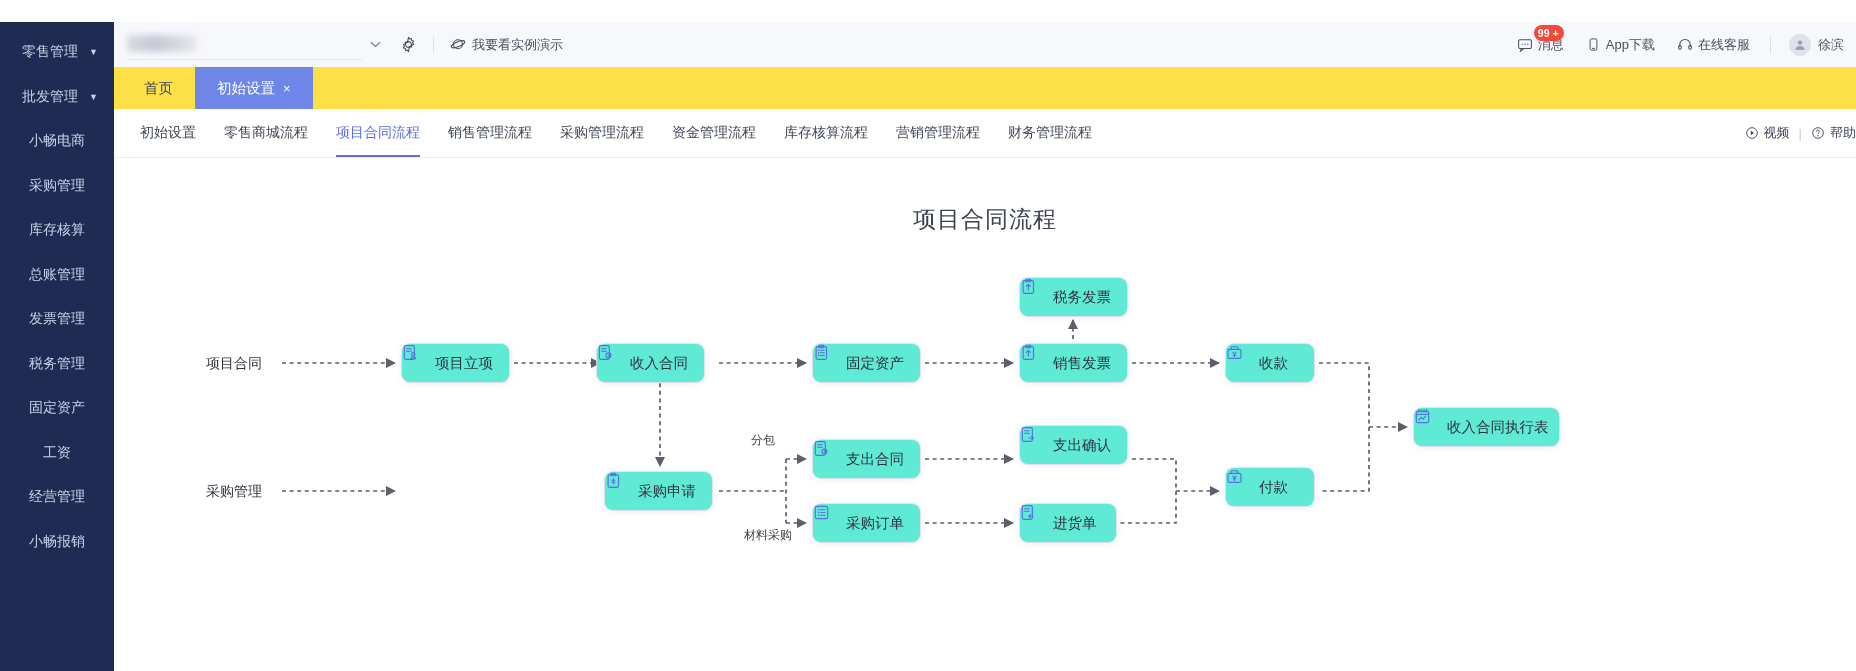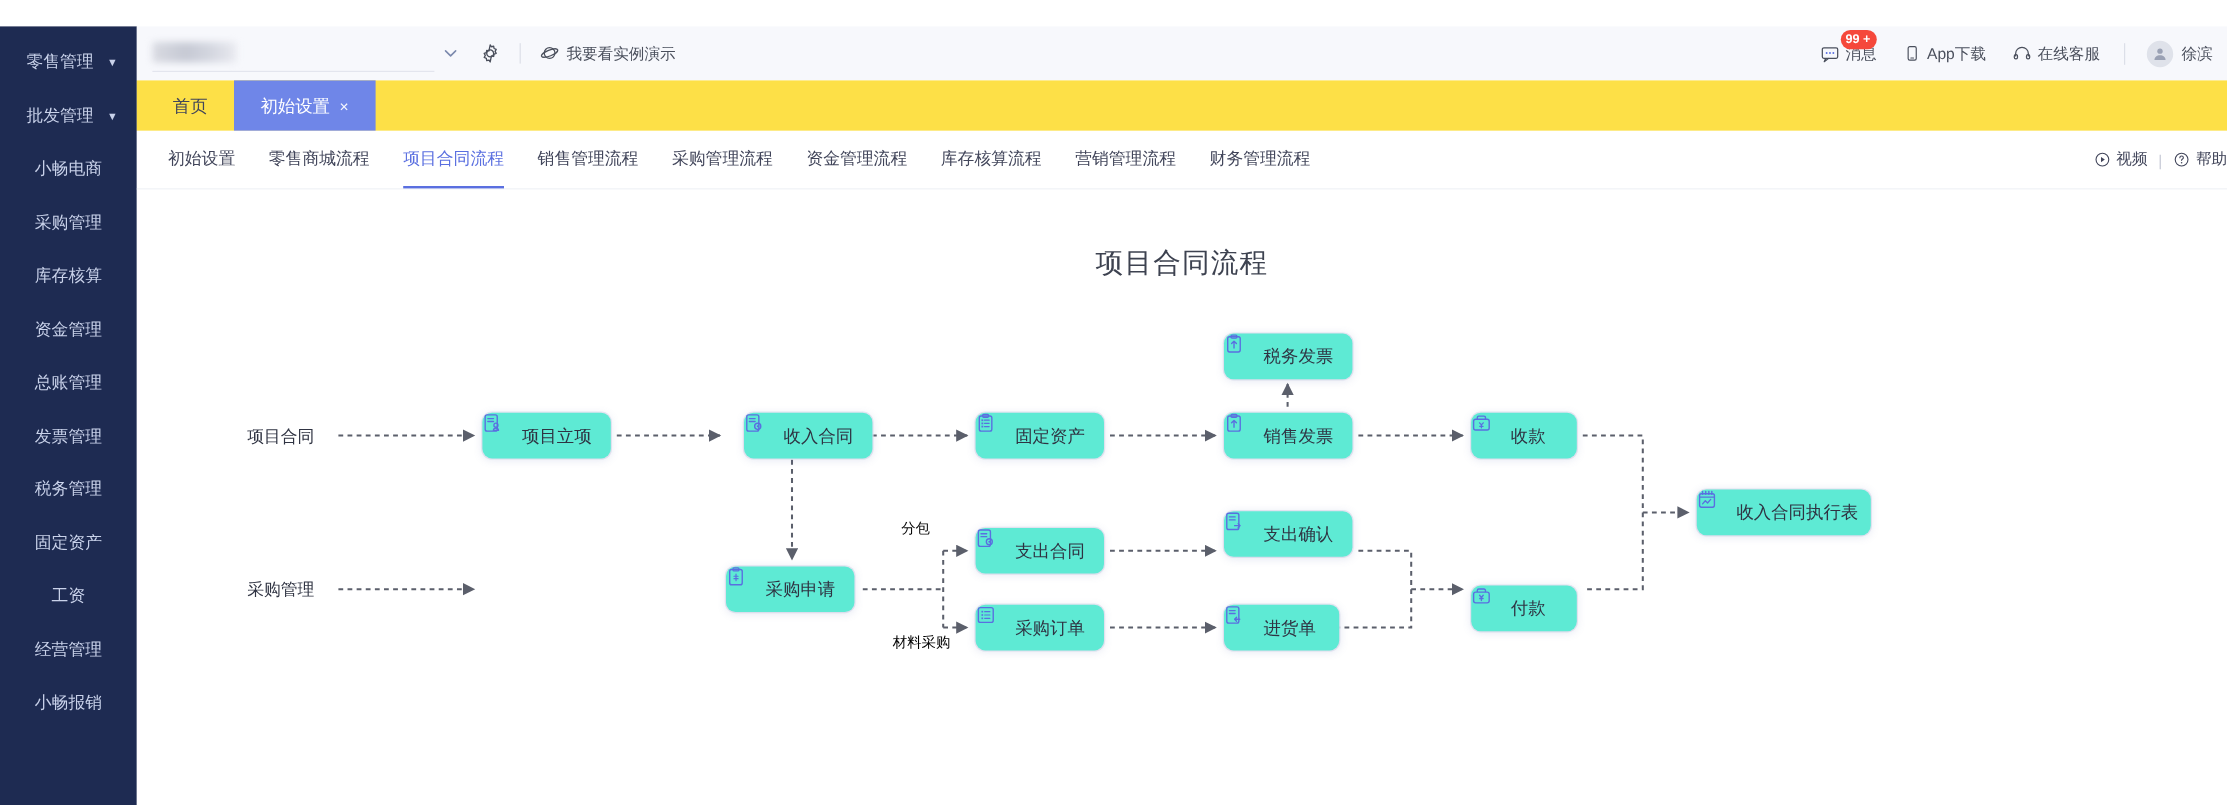--- a/index.html
+++ b/index.html
@@ -142,21 +142,21 @@
     display:flex; align-items:center; gap:2px;
     padding: 0 14px; height: 38px;
     font-size: 14.5px; color:#2f3342;
     white-space:nowrap; cursor:pointer;
   }
   .node .ico { width:17px; height:17px; flex:none; display:flex; align-items:center; }
   .row-label {
     position:absolute; font-size:14px; color:#2f3342; white-space:nowrap;
   }
   .edge-label {
-    position:absolute; font-size:12px; color:#000000; white-space:nowrap;
+    position:absolute; font-size:12px; color:#404040; white-space:nowrap;
   }
 </style>
 </head>
 <body>
 
 <div class="app">
 
   <div class="sidebar">
 
     <div class="menu" id="sidebar-menu">
@@ -169,23 +169,20 @@
           <span class="caret">▼</span>
         </div>
         <div class="menu-item">
           <span>小畅电商</span>
         </div>
         <div class="menu-item">
           <span>采购管理</span>
         </div>
         <div class="menu-item">
           <span>库存核算</span>
-        </div>
-        <div class="menu-item">
-          <span>资金管理</span>
         </div>
         <div class="menu-item">
           <span>总账管理</span>
         </div>
         <div class="menu-item">
           <span>发票管理</span>
         </div>
         <div class="menu-item">
           <span>税务管理</span>
         </div>
@@ -365,21 +362,21 @@
               <svg width="17" height="17" viewBox="0 0 22 22">
                 <rect x="3" y="2.2" width="13" height="17.6" rx="2" fill="none" stroke="#5a6fe0" stroke-width="1.5"></rect>
                 <line x1="5.8" y1="6.2" x2="12" y2="6.2" stroke="#5a6fe0" stroke-width="1.4" stroke-linecap="round"></line>
                 <line x1="5.8" y1="9.4" x2="12" y2="9.4" stroke="#5a6fe0" stroke-width="1.4" stroke-linecap="round"></line>
                 <circle cx="14.6" cy="13.4" r="2.2" fill="none" stroke="#5a6fe0" stroke-width="1.4"></circle>
                 <path d="M11.8 19c0-1.6 1.3-2.5 2.8-2.5s2.8.9 2.8 2.5z" fill="none" stroke="#5a6fe0" stroke-width="1.3"></path>
               </svg>
             </span>
             <span>项目立项</span>
           </div>
-          <div class="node" style="left: 506px; top: 186px; width: 107px; text-align: right;">
+          <div class="node" style="left: 483px; top: 186px; width: 107px; text-align: right;">
             <span class="ico">
               <svg width="17" height="17" viewBox="0 0 22 22">
                 <rect x="3" y="2.2" width="13" height="17.6" rx="2" fill="none" stroke="#5a6fe0" stroke-width="1.5"></rect>
                 <line x1="5.8" y1="6.2" x2="12" y2="6.2" stroke="#5a6fe0" stroke-width="1.4" stroke-linecap="round"></line>
                 <line x1="5.8" y1="9.4" x2="12" y2="9.4" stroke="#5a6fe0" stroke-width="1.4" stroke-linecap="round"></line>
                 <circle cx="14.8" cy="14.6" r="3.3" fill="none" stroke="#5a6fe0" stroke-width="1.5"></circle>
                 <circle cx="14.8" cy="14.6" r="1.1" fill="#5a6fe0"></circle>
               </svg>
             </span>
             <span>收入合同</span>
@@ -494,21 +491,21 @@
             <span class="ico">
               <svg width="17" height="17" viewBox="0 0 22 22">
                 <rect x="3" y="2.2" width="13" height="17.6" rx="2" fill="none" stroke="#5a6fe0" stroke-width="1.5"></rect>
                 <line x1="5.8" y1="6.2" x2="12" y2="6.2" stroke="#5a6fe0" stroke-width="1.4" stroke-linecap="round"></line>
                 <line x1="5.8" y1="9.4" x2="12" y2="9.4" stroke="#5a6fe0" stroke-width="1.4" stroke-linecap="round"></line>
                 <path d="M17 15.6h-5.6M13.6 13.4l-2.2 2.2 2.2 2.2" fill="none" stroke="#5a6fe0" stroke-width="1.4" stroke-linecap="round" stroke-linejoin="round"></path>
               </svg>
             </span>
             <span>进货单</span>
           </div>
-          <div class="node" style="left: 1112px; top: 330px; width: 88px;">
+          <div class="node" style="left: 1112px; top: 310px; width: 88px;">
             <span class="ico">
               <svg width="17" height="17" viewBox="0 0 22 22">
                 <rect x="2.6" y="7" width="16.8" height="11.6" rx="2.2" fill="none" stroke="#5a6fe0" stroke-width="1.5"></rect>
                 <path d="M6.6 7V5.2a1.6 1.6 0 0 1 1.6-1.6h5.6a1.6 1.6 0 0 1 1.6 1.6V7" fill="none" stroke="#5a6fe0" stroke-width="1.5"></path>
                 <path d="M9 10.4l2 2.4 2-2.4M11 12.6v3.6M9.2 13.9h3.6" stroke="#5a6fe0" stroke-width="1.4" fill="none" stroke-linecap="round"></path>
               </svg>
             </span>
             <span>付款</span>
           </div>
         </div>

